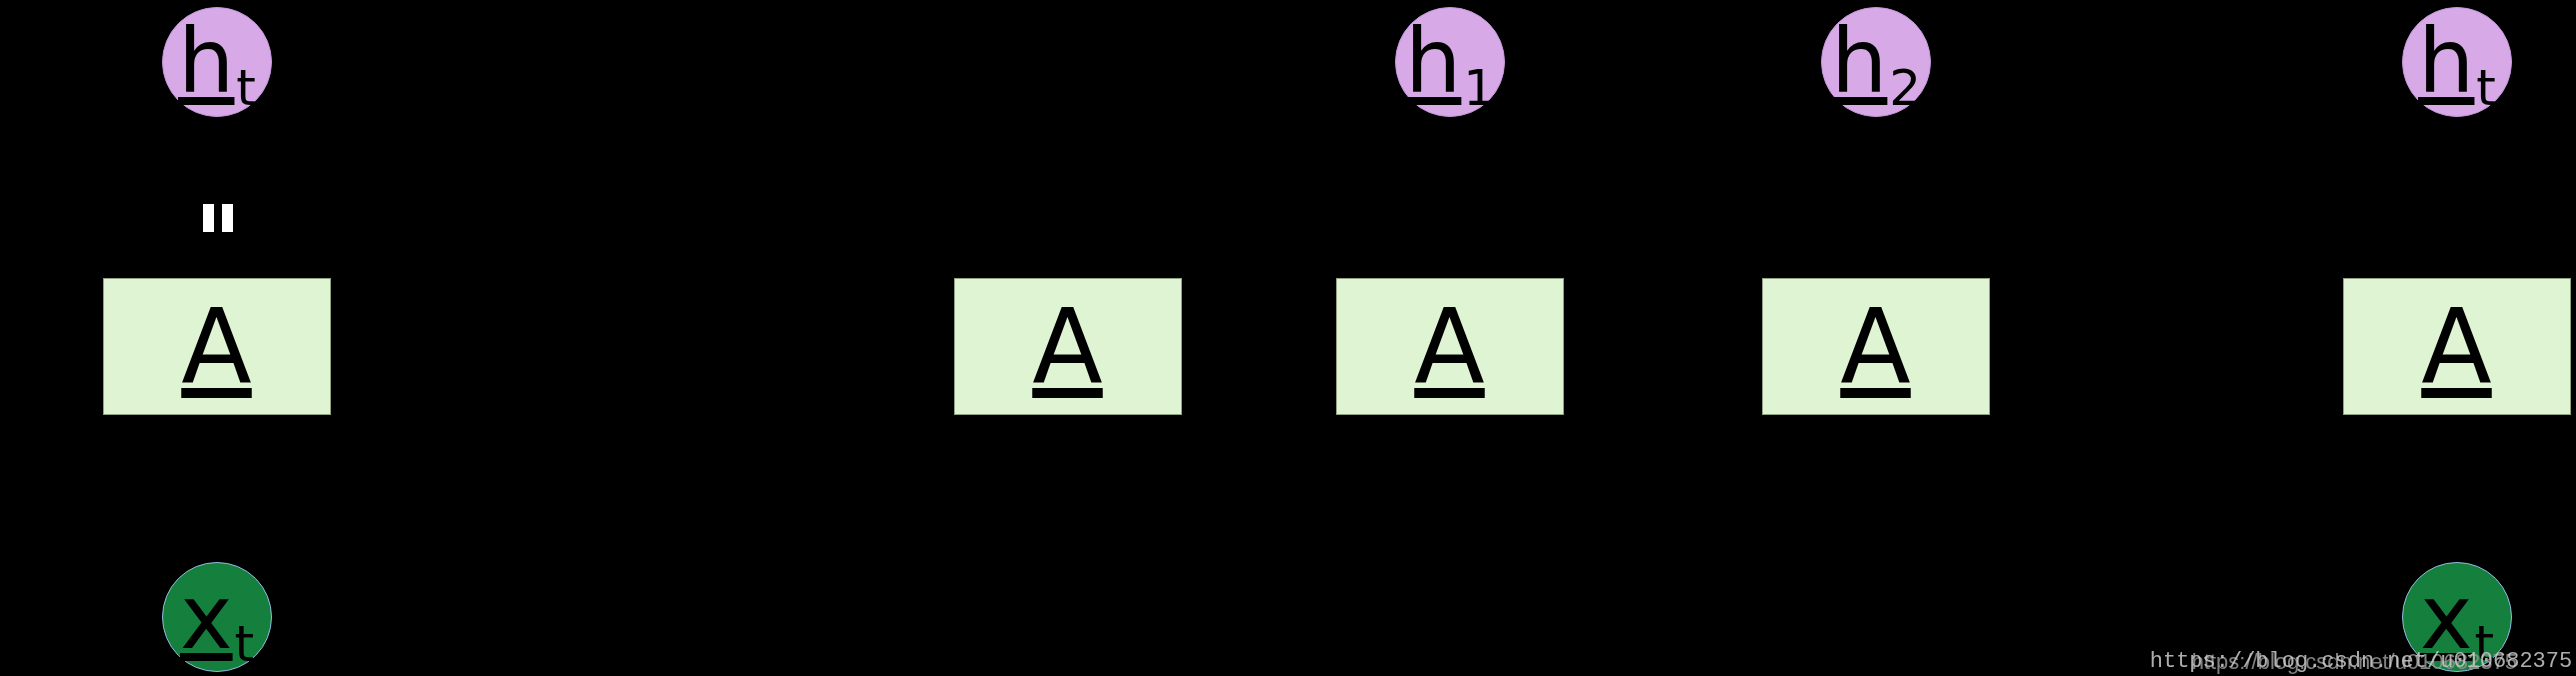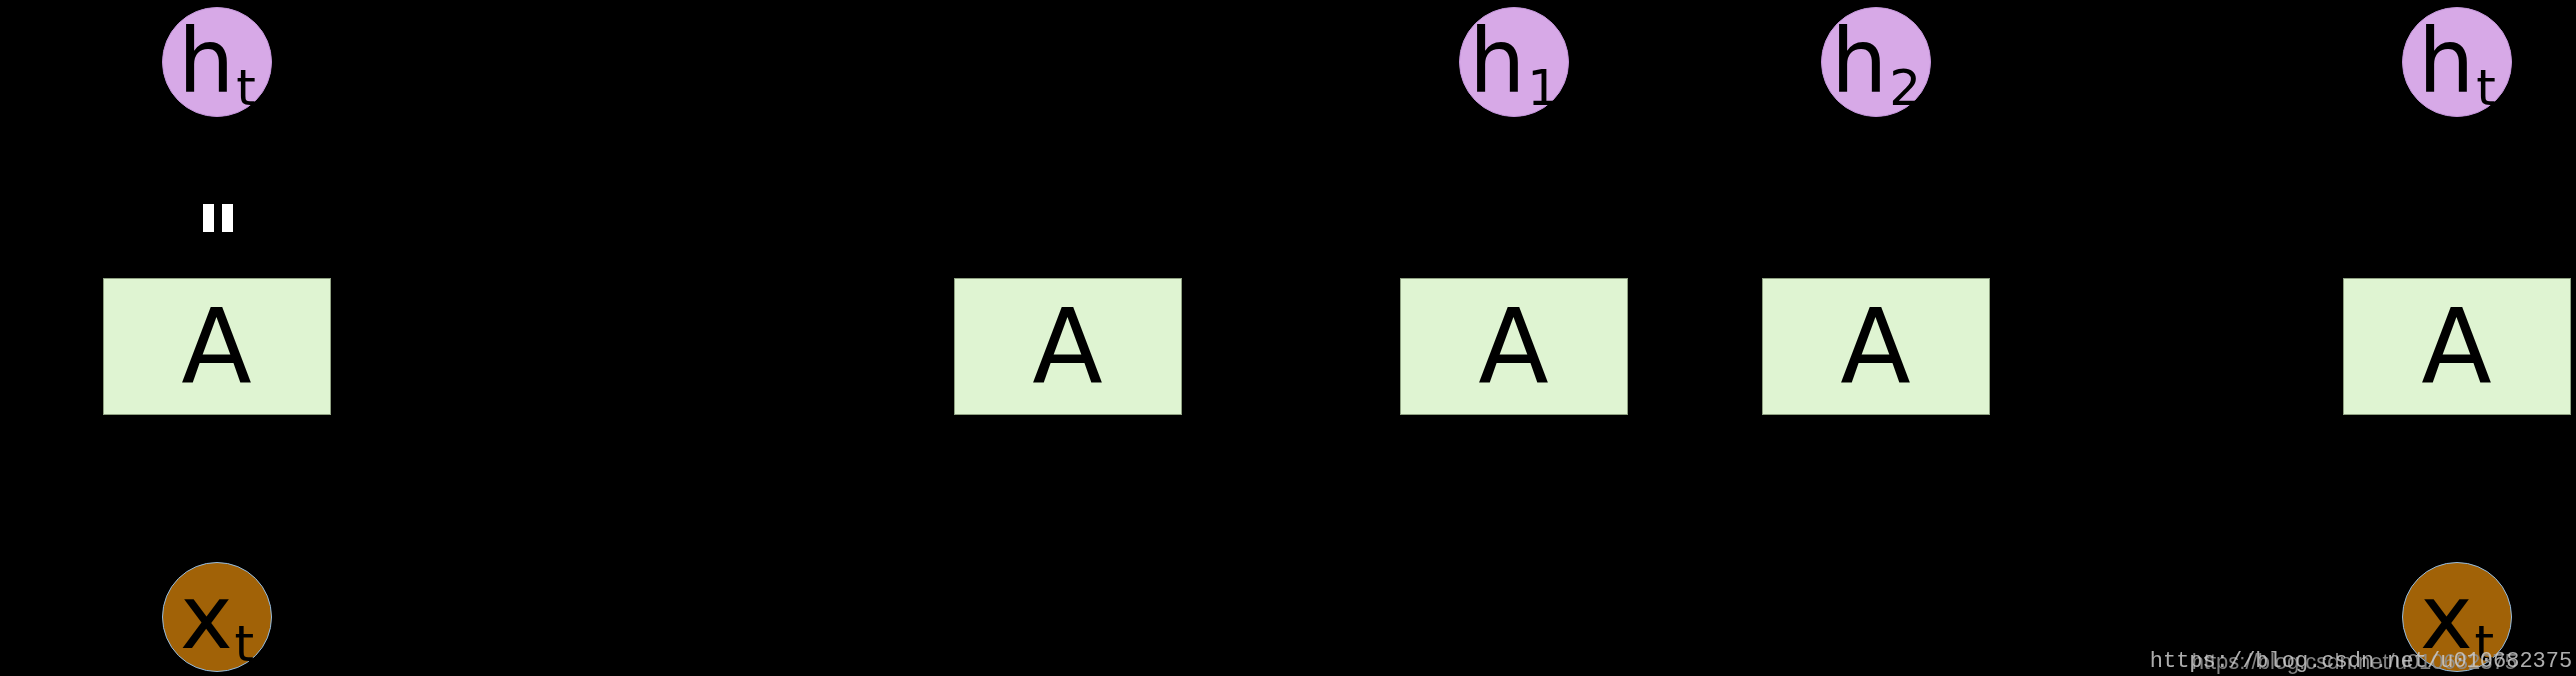--- a/index.html
+++ b/index.html
@@ -21,35 +21,36 @@
     top: 0;
     width: 248px;
     height: 677px;
   }
   .node {
     position: absolute;
     display: flex;
     align-items: center;
     justify-content: center;
     box-sizing: border-box;
+    text-decoration: underline;
   }
   .circle {
     width: 110px;
     height: 110px;
     left: 69px;
     border-radius: 50%;
   }
   .hidden-circle {
     top: 6.7px;
     background: #d7a9e7;
     border: 1.9px solid #c697dd;
   }
   .input-circle {
     top: 562px;
-    background: #a16207;
+    background: #15803d;
     border: 1.9px solid #93bce2;
   }
   .cell-box {
     top: 278px;
     left: 9.5px;
     width: 228px;
     height: 137px;
     background: #dff4d2;
     border: 1.9px solid #8fa182;
   }
@@ -127,21 +128,21 @@
     <div class="quote-bar"></div>
     <div class="quote-bar"></div>
   </div>
 
   <div class="unit" style="left:944px">
     <div class="node cell-box">
       <span class="cell-label">A</span>
     </div>
   </div>
 
-  <div class="unit" style="left:1390px">
+  <div class="unit" style="left:1326px">
     <div class="node circle hidden-circle">
       <span class="node-label"><span>h</span><span class="sub">1</span></span>
     </div>
     <div class="node cell-box">
       <span class="cell-label">A</span>
     </div>
   </div>
 
   <div class="unit" style="left:1752px">
     <div class="node circle hidden-circle">

